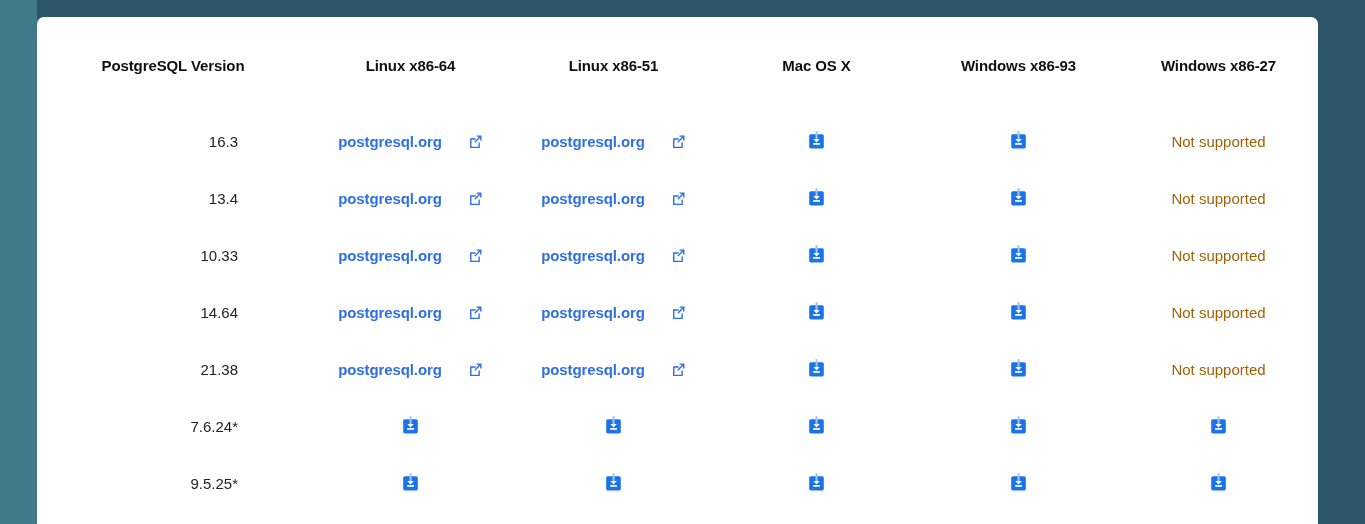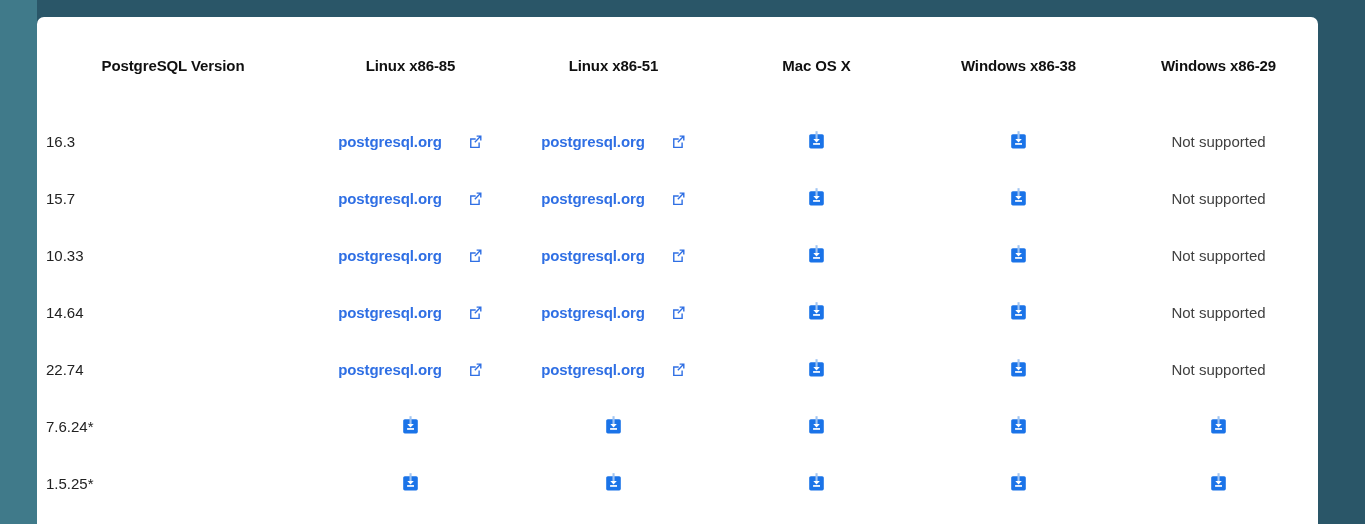--- a/index.html
+++ b/index.html
@@ -75,28 +75,28 @@
   tbody td {
     height: 57px;
     padding: 0;
     text-align: center;
     vertical-align: middle;
     font-size: 15px;
     color: #1c1c1c;
     font-weight: 400;
   }
   tbody td.version-cell {
-    text-align: left;
+    text-align: right;
     padding-right: 71px;
     color: #222222;
     white-space: nowrap;
     padding-left: 9px;
   }
   tbody td.not-supported {
-    color: #404040;
+    color: #a16207;
     white-space: nowrap;
   }
   
   .link-wrap {
     display: inline-flex;
     align-items: center;
     justify-content: center;
     gap: 26px;
     white-space: nowrap;
   }
@@ -134,25 +134,25 @@
           <col class="c0">
             <col class="c1">
             <col class="c2">
           <col class="c3">
             <col class="c4">
             <col class="c5">
         </colgroup>
         <thead>
           <tr>
             <th class="version-head">PostgreSQL Version</th>
-            <th>Linux x86-85</th>
+            <th>Linux x86-64</th>
             <th>Linux x86-51</th>
             <th>Mac OS X</th>
-            <th>Windows x86-38</th>
-            <th>Windows x86-29</th>
+            <th>Windows x86-93</th>
+            <th>Windows x86-27</th>
           </tr>
         </thead>
         <tbody id="table-body">
             <tr>
               <td class="version-cell">16.3</td>
               <td><span class="link-wrap">
                   <a class="pg-link" href="#">postgresql.org</a>
                   <span class="ext-icon"><svg width="15" height="15" viewBox="0 0 16 16" xmlns="http://www.w3.org/2000/svg">
                       <path d="M2.2 4.6 h6.0 v1.5 h-4.5 v7.4 h7.4 v-4.4 h1.5 v5.9 h-10.4 z" fill="#2f6fe4"></path>
                       <path d="M9.2 1.6 h5.2 v5.2 h-1.5 v-2.7 l-5.1 5.1 l-1.05 -1.05 l5.1 -5.1 h-2.65 z" fill="#2f6fe4"></path>
@@ -173,21 +173,21 @@
                   </svg></span></td>
               <td><span class="dl-icon"><svg width="17" height="18" viewBox="0 0 17 18" xmlns="http://www.w3.org/2000/svg">
                     <rect x="1.2" y="3.2" width="14.6" height="14.2" rx="1.6" fill="#1a73e8"></rect>
                     <rect x="7.5" y="0.2" width="2.1" height="9.4" fill="#9fc4f2"></rect>
                     <path d="M5.3 8.0 L8.55 11.6 L11.8 8.0 Z" fill="#ffffff"></path>
                     <rect x="5.1" y="12.1" width="6.9" height="1.7" fill="#ffffff"></rect>
                   </svg></span></td>
               <td class="not-supported">Not supported</td>
             </tr>
             <tr>
-              <td class="version-cell">15.7</td>
+              <td class="version-cell">13.4</td>
               <td><span class="link-wrap">
                   <a class="pg-link" href="#">postgresql.org</a>
                   <span class="ext-icon"><svg width="15" height="15" viewBox="0 0 16 16" xmlns="http://www.w3.org/2000/svg">
                       <path d="M2.2 4.6 h6.0 v1.5 h-4.5 v7.4 h7.4 v-4.4 h1.5 v5.9 h-10.4 z" fill="#2f6fe4"></path>
                       <path d="M9.2 1.6 h5.2 v5.2 h-1.5 v-2.7 l-5.1 5.1 l-1.05 -1.05 l5.1 -5.1 h-2.65 z" fill="#2f6fe4"></path>
                     </svg></span>
                 </span></td>
               <td><span class="link-wrap">
                   <a class="pg-link" href="#">postgresql.org</a>
                   <span class="ext-icon"><svg width="15" height="15" viewBox="0 0 16 16" xmlns="http://www.w3.org/2000/svg">
@@ -263,21 +263,21 @@
                   </svg></span></td>
               <td><span class="dl-icon"><svg width="17" height="18" viewBox="0 0 17 18" xmlns="http://www.w3.org/2000/svg">
                     <rect x="1.2" y="3.2" width="14.6" height="14.2" rx="1.6" fill="#1a73e8"></rect>
                     <rect x="7.5" y="0.2" width="2.1" height="9.4" fill="#9fc4f2"></rect>
                     <path d="M5.3 8.0 L8.55 11.6 L11.8 8.0 Z" fill="#ffffff"></path>
                     <rect x="5.1" y="12.1" width="6.9" height="1.7" fill="#ffffff"></rect>
                   </svg></span></td>
               <td class="not-supported">Not supported</td>
             </tr>
             <tr>
-              <td class="version-cell">22.74</td>
+              <td class="version-cell">21.38</td>
               <td><span class="link-wrap">
                   <a class="pg-link" href="#">postgresql.org</a>
                   <span class="ext-icon"><svg width="15" height="15" viewBox="0 0 16 16" xmlns="http://www.w3.org/2000/svg">
                       <path d="M2.2 4.6 h6.0 v1.5 h-4.5 v7.4 h7.4 v-4.4 h1.5 v5.9 h-10.4 z" fill="#2f6fe4"></path>
                       <path d="M9.2 1.6 h5.2 v5.2 h-1.5 v-2.7 l-5.1 5.1 l-1.05 -1.05 l5.1 -5.1 h-2.65 z" fill="#2f6fe4"></path>
                     </svg></span>
                 </span></td>
               <td><span class="link-wrap">
                   <a class="pg-link" href="#">postgresql.org</a>
                   <span class="ext-icon"><svg width="15" height="15" viewBox="0 0 16 16" xmlns="http://www.w3.org/2000/svg">
@@ -326,21 +326,21 @@
                     <rect x="5.1" y="12.1" width="6.9" height="1.7" fill="#ffffff"></rect>
                   </svg></span></td>
               <td><span class="dl-icon"><svg width="17" height="18" viewBox="0 0 17 18" xmlns="http://www.w3.org/2000/svg">
                     <rect x="1.2" y="3.2" width="14.6" height="14.2" rx="1.6" fill="#1a73e8"></rect>
                     <rect x="7.5" y="0.2" width="2.1" height="9.4" fill="#9fc4f2"></rect>
                     <path d="M5.3 8.0 L8.55 11.6 L11.8 8.0 Z" fill="#ffffff"></path>
                     <rect x="5.1" y="12.1" width="6.9" height="1.7" fill="#ffffff"></rect>
                   </svg></span></td>
             </tr>
             <tr>
-              <td class="version-cell">1.5.25*</td>
+              <td class="version-cell">9.5.25*</td>
               <td><span class="dl-icon"><svg width="17" height="18" viewBox="0 0 17 18" xmlns="http://www.w3.org/2000/svg">
                     <rect x="1.2" y="3.2" width="14.6" height="14.2" rx="1.6" fill="#1a73e8"></rect>
                     <rect x="7.5" y="0.2" width="2.1" height="9.4" fill="#9fc4f2"></rect>
                     <path d="M5.3 8.0 L8.55 11.6 L11.8 8.0 Z" fill="#ffffff"></path>
                     <rect x="5.1" y="12.1" width="6.9" height="1.7" fill="#ffffff"></rect>
                   </svg></span></td>
               <td><span class="dl-icon"><svg width="17" height="18" viewBox="0 0 17 18" xmlns="http://www.w3.org/2000/svg">
                     <rect x="1.2" y="3.2" width="14.6" height="14.2" rx="1.6" fill="#1a73e8"></rect>
                     <rect x="7.5" y="0.2" width="2.1" height="9.4" fill="#9fc4f2"></rect>
                     <path d="M5.3 8.0 L8.55 11.6 L11.8 8.0 Z" fill="#ffffff"></path>

